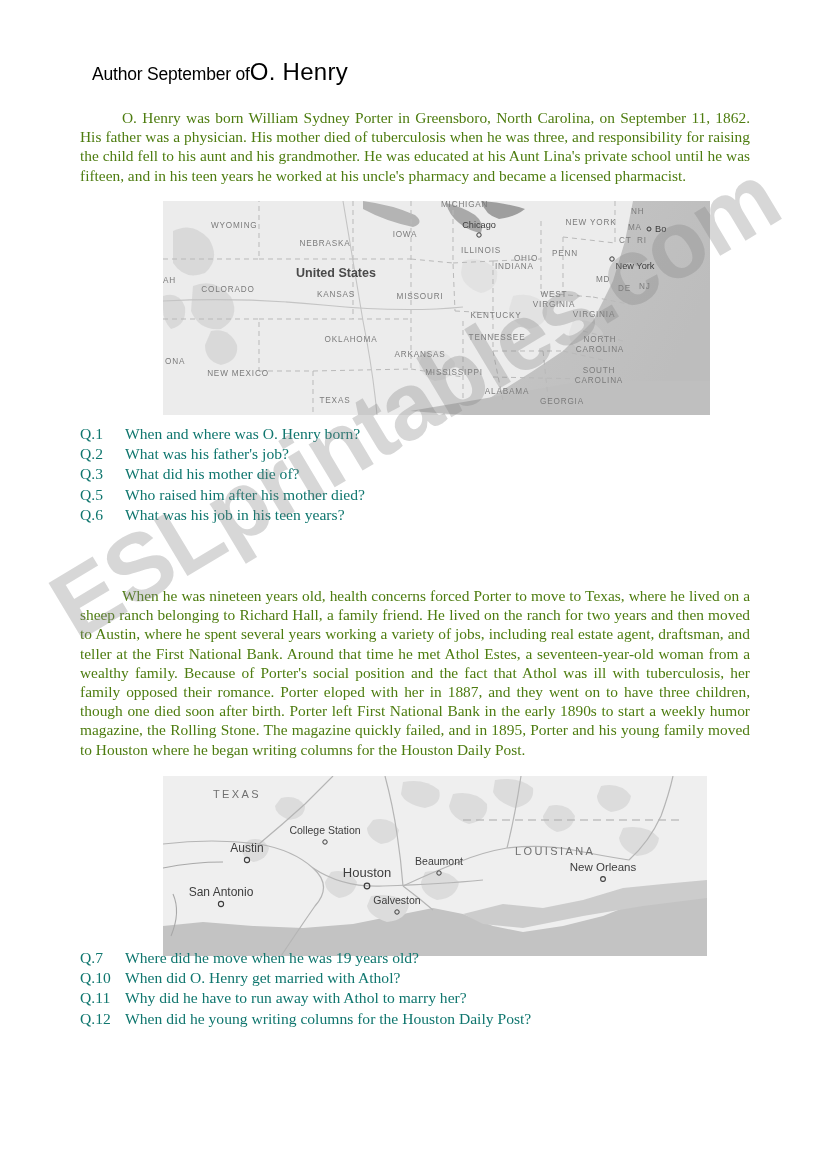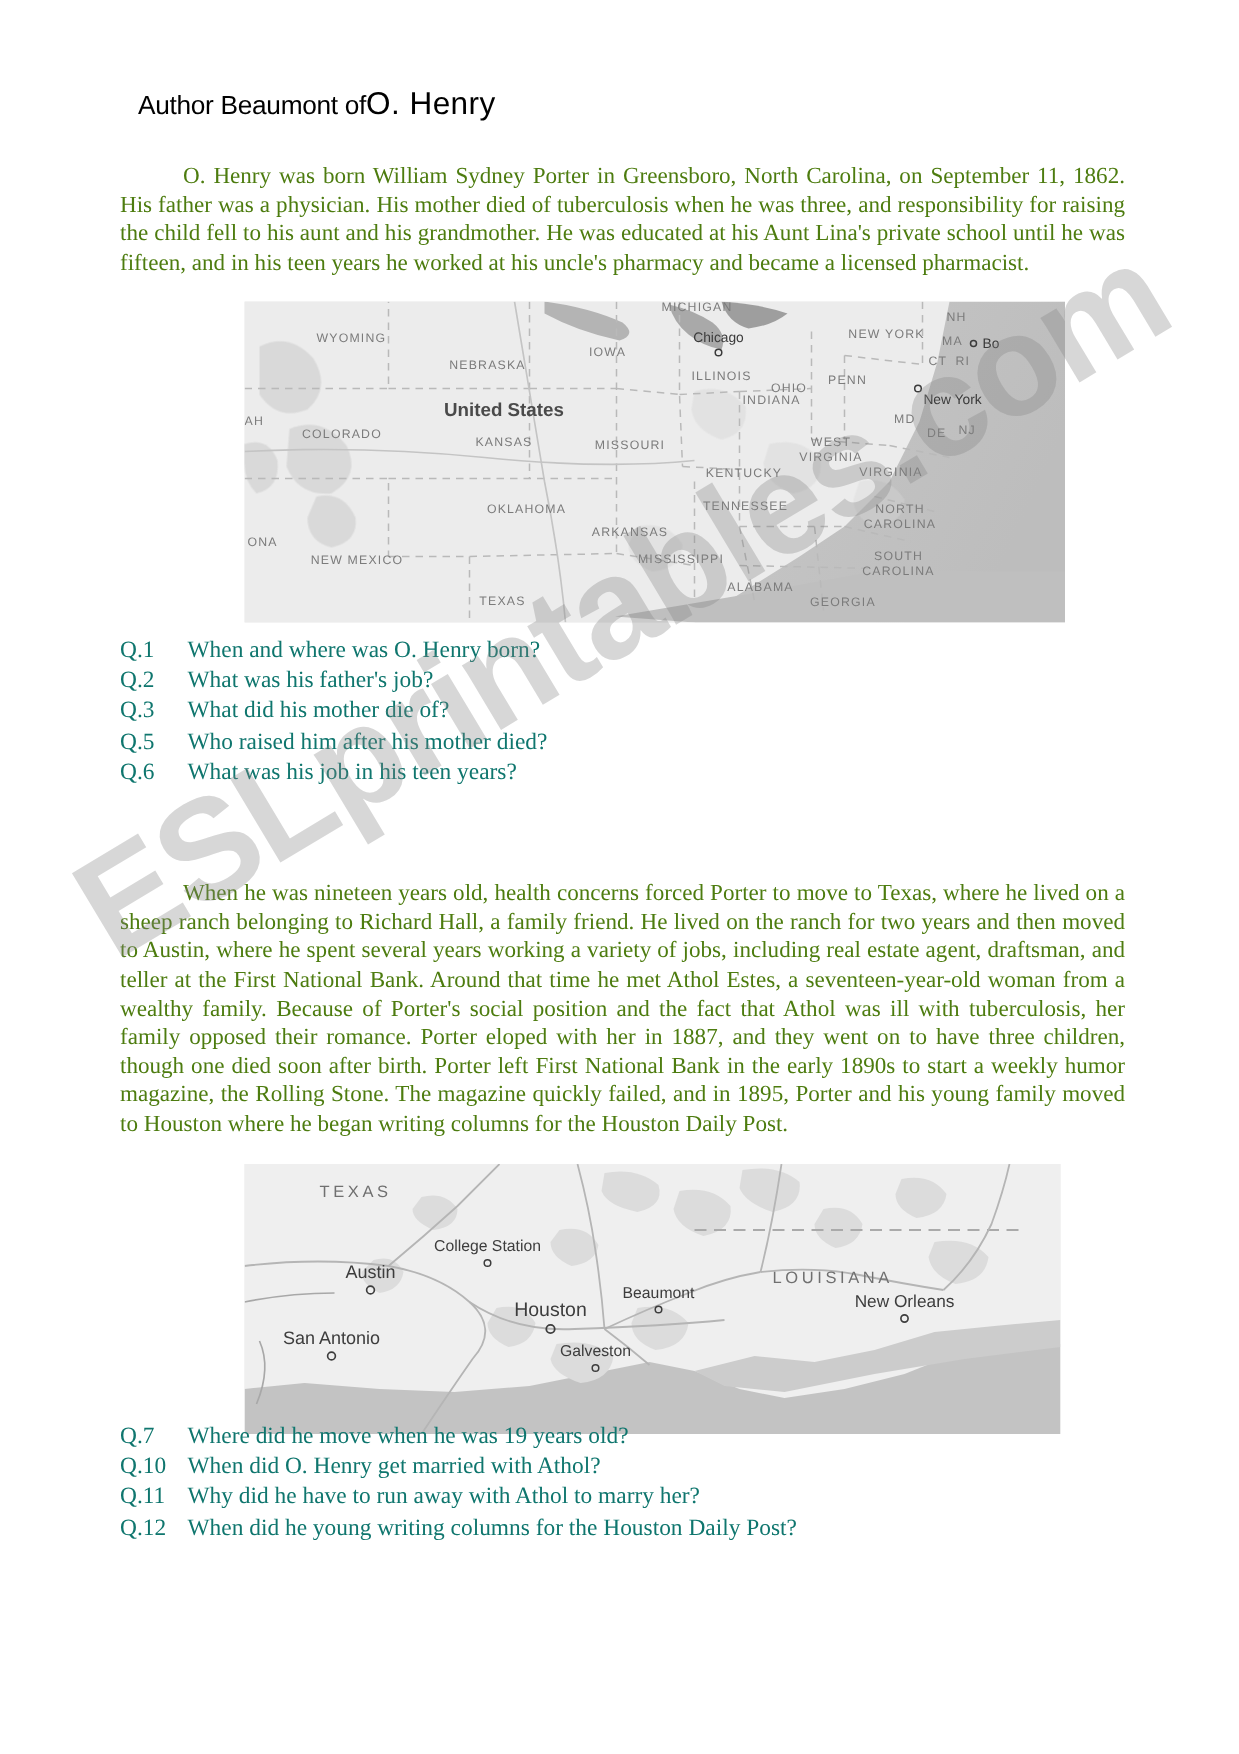--- a/index.html
+++ b/index.html
@@ -24,21 +24,21 @@
     white-space: nowrap;
     font-family: "Liberation Sans", sans-serif;
     color: #000000;
   }
   .title-small {
     font-size: 17.5px;
     letter-spacing: -0.2px;
     vertical-align: baseline;
   }
   .title-large {
-    font-size: 21px;
+    font-size: 24px;
     letter-spacing: 0.3px;
     vertical-align: baseline;
   }
 
   
   .para {
     position: absolute;
     left: 80px;
     width: 670px;
     text-align: justify;
@@ -105,21 +105,21 @@
     pointer-events: none;
     user-select: none;
   }
 </style>
 </head>
 <body>
 
 <div class="page">
 
   <div class="title-block">
-    <span class="title-small">Author Beaumont of</span><span class="title-large">O. Henry</span>
+    <span class="title-small">Author September of</span><span class="title-large">O. Henry</span>
   </div>
 
   <div class="para" id="para1">O. Henry was born William Sydney Porter in Greensboro, North Carolina, on September 11, 1862. His father was a physician. His mother died of tuberculosis when he was three, and responsibility for raising the child fell to his aunt and his grandmother. He was educated at his Aunt Lina's private school until he was fifteen, and in his teen years he worked at his uncle's pharmacy and became a licensed pharmacist.</div>
 
   <div class="map" id="map1">
     <svg width="547" height="214" viewBox="0 0 547 214" xmlns="http://www.w3.org/2000/svg">
       <defs>
         <linearGradient id="oceanGrad" x1="0" y1="0" x2="1" y2="0.4">
           <stop offset="0%" stop-color="#c8c8c8"></stop>
           <stop offset="100%" stop-color="#bdbdbd"></stop>

